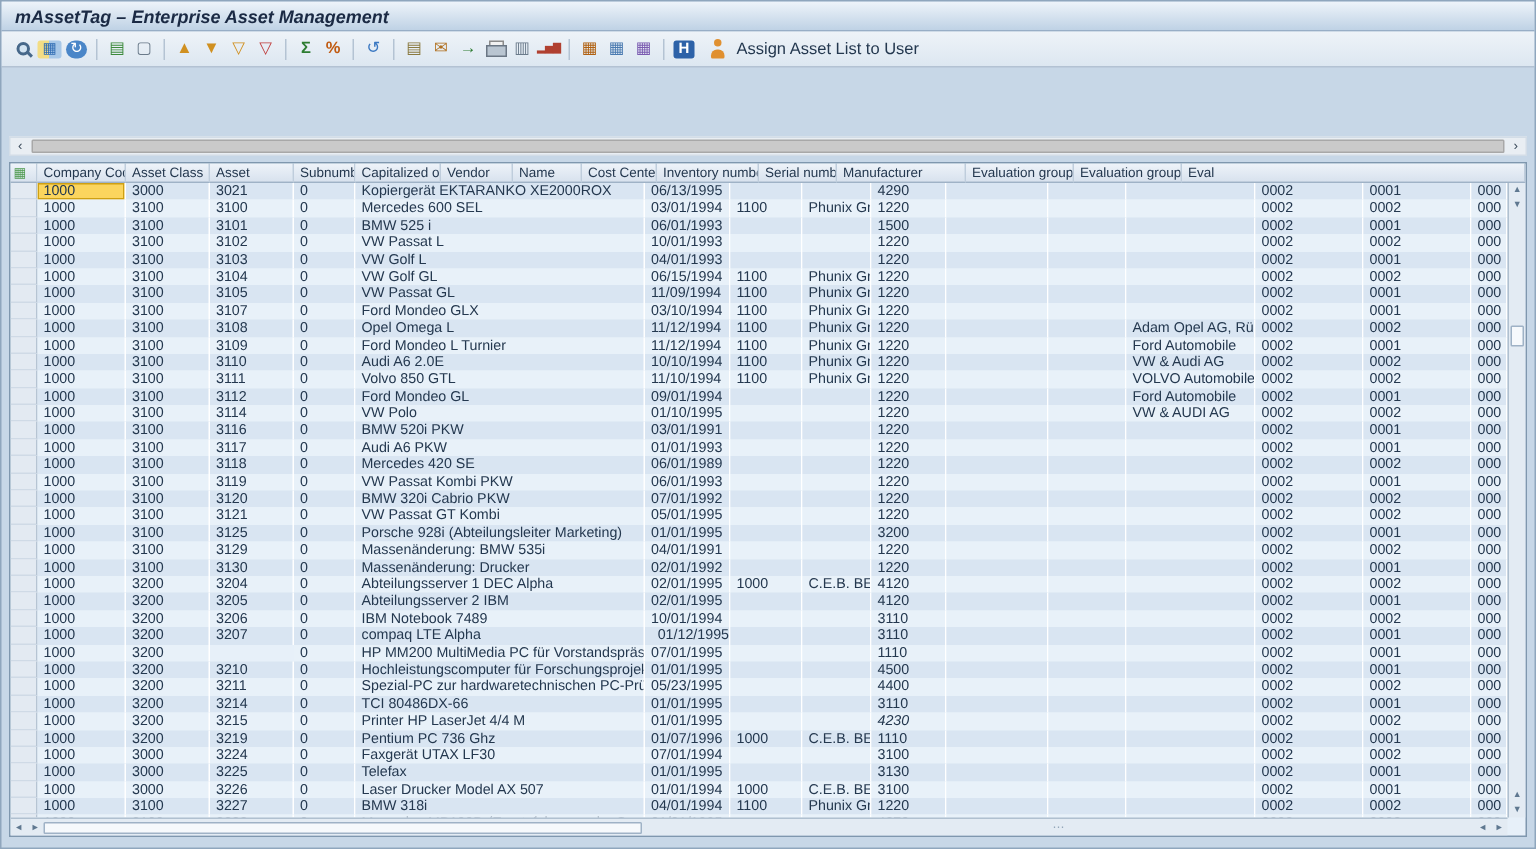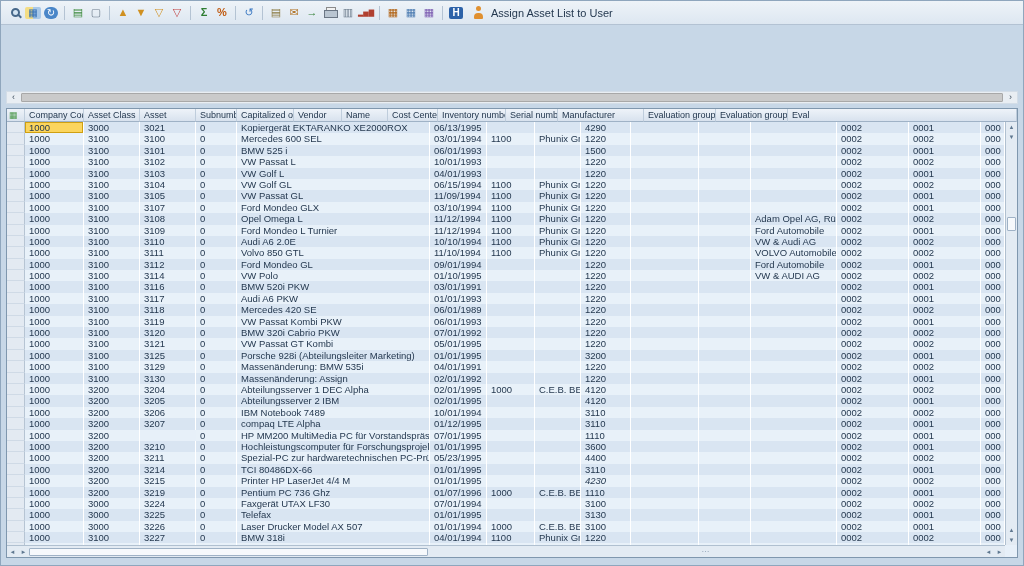--- a/index.html
+++ b/index.html
@@ -65,20 +65,23 @@
     border-top:1px solid #b0c0d0;display:flex;align-items:center;}
   .hb-arrow{width:11px;height:10px;font-size:6px;line-height:10px;text-align:center;color:#5f7890;flex:none;cursor:default;}
   .hb-thumb{width:40%;height:8px;background:#f6f9fc;border:1px solid #9fb2c6;border-radius:1px;flex:none;}
   .hb-track{flex:1;text-align:center;font-size:8px;color:#93a6b9;line-height:10px;}
 </style>
 </head>
 <body>
 
 <div class="window">
 
+  <div class="titlebar">
+    <span class="tt">mAssetTag – Enterprise Asset Management</span>
+  </div>
 
   <div class="toolbar">
     <div id="tb-icons" style="display:flex;align-items:center;">
         <span class="tb-icon">
           <span class="mag"></span>
         </span>
         <span class="tb-icon">
           <span style="color: rgb(47, 108, 179); background: linear-gradient(90deg, rgb(243, 221, 133) 50%, rgb(168, 200, 232) 50%); padding: 1px 3px; border-radius: 2px; font-size: 10px;">▦</span>
         </span>
         <span class="tb-icon">
@@ -576,21 +579,21 @@
           <div class="cell" style="width: 72px;">0002</div>
           <div class="cell" style="width: 72px;">0002</div>
           <div class="cell" style="flex: 1 1 0%;">000</div>
         </div>
         <div class="grow dark">
           <div class="cell rowsel" style="width: 18px;"></div>
           <div class="cell" style="width: 59px;">1000</div>
           <div class="cell" style="width: 56px;">3100</div>
           <div class="cell" style="width: 56px;">3130</div>
           <div class="cell" style="width: 41px;">0</div>
-          <div class="cell" style="width: 193px;">Massenänderung: Assign</div>
+          <div class="cell" style="width: 193px;">Massenänderung: Drucker</div>
           <div class="cell" style="width: 57px;">02/01/1992</div>
           <div class="cell" style="width: 48px;"></div>
           <div class="cell" style="width: 46px;"></div>
           <div class="cell" style="width: 50px;">1220</div>
           <div class="cell" style="width: 68px;"></div>
           <div class="cell" style="width: 52px;"></div>
           <div class="cell" style="width: 86px;"></div>
           <div class="cell" style="width: 72px;">0002</div>
           <div class="cell" style="width: 72px;">0001</div>
           <div class="cell" style="flex: 1 1 0%;">000</div>
@@ -649,21 +652,21 @@
           <div class="cell" style="width: 72px;">0002</div>
           <div class="cell" style="flex: 1 1 0%;">000</div>
         </div>
         <div class="grow dark">
           <div class="cell rowsel" style="width: 18px;"></div>
           <div class="cell" style="width: 59px;">1000</div>
           <div class="cell" style="width: 56px;">3200</div>
           <div class="cell" style="width: 56px;">3207</div>
           <div class="cell" style="width: 41px;">0</div>
           <div class="cell" style="width: 193px;">compaq LTE Alpha</div>
-          <div class="cell" style="width: 57px;">01/12/1995</div>
+          <div class="cell" style="width: 57px; text-align: right;">01/12/1995</div>
           <div class="cell" style="width: 48px;"></div>
           <div class="cell" style="width: 46px;"></div>
           <div class="cell" style="width: 50px;">3110</div>
           <div class="cell" style="width: 68px;"></div>
           <div class="cell" style="width: 52px;"></div>
           <div class="cell" style="width: 86px;"></div>
           <div class="cell" style="width: 72px;">0002</div>
           <div class="cell" style="width: 72px;">0001</div>
           <div class="cell" style="flex: 1 1 0%;">000</div>
         </div>
@@ -688,21 +691,21 @@
         <div class="grow dark">
           <div class="cell rowsel" style="width: 18px;"></div>
           <div class="cell" style="width: 59px;">1000</div>
           <div class="cell" style="width: 56px;">3200</div>
           <div class="cell" style="width: 56px;">3210</div>
           <div class="cell" style="width: 41px;">0</div>
           <div class="cell" style="width: 193px;">Hochleistungscomputer für Forschungsprojekte</div>
           <div class="cell" style="width: 57px;">01/01/1995</div>
           <div class="cell" style="width: 48px;"></div>
           <div class="cell" style="width: 46px;"></div>
-          <div class="cell" style="width: 50px;">3600</div>
+          <div class="cell" style="width: 50px;">4500</div>
           <div class="cell" style="width: 68px;"></div>
           <div class="cell" style="width: 52px;"></div>
           <div class="cell" style="width: 86px;"></div>
           <div class="cell" style="width: 72px;">0002</div>
           <div class="cell" style="width: 72px;">0001</div>
           <div class="cell" style="flex: 1 1 0%;">000</div>
         </div>
         <div class="grow light">
           <div class="cell rowsel" style="width: 18px;"></div>
           <div class="cell" style="width: 59px;">1000</div>

